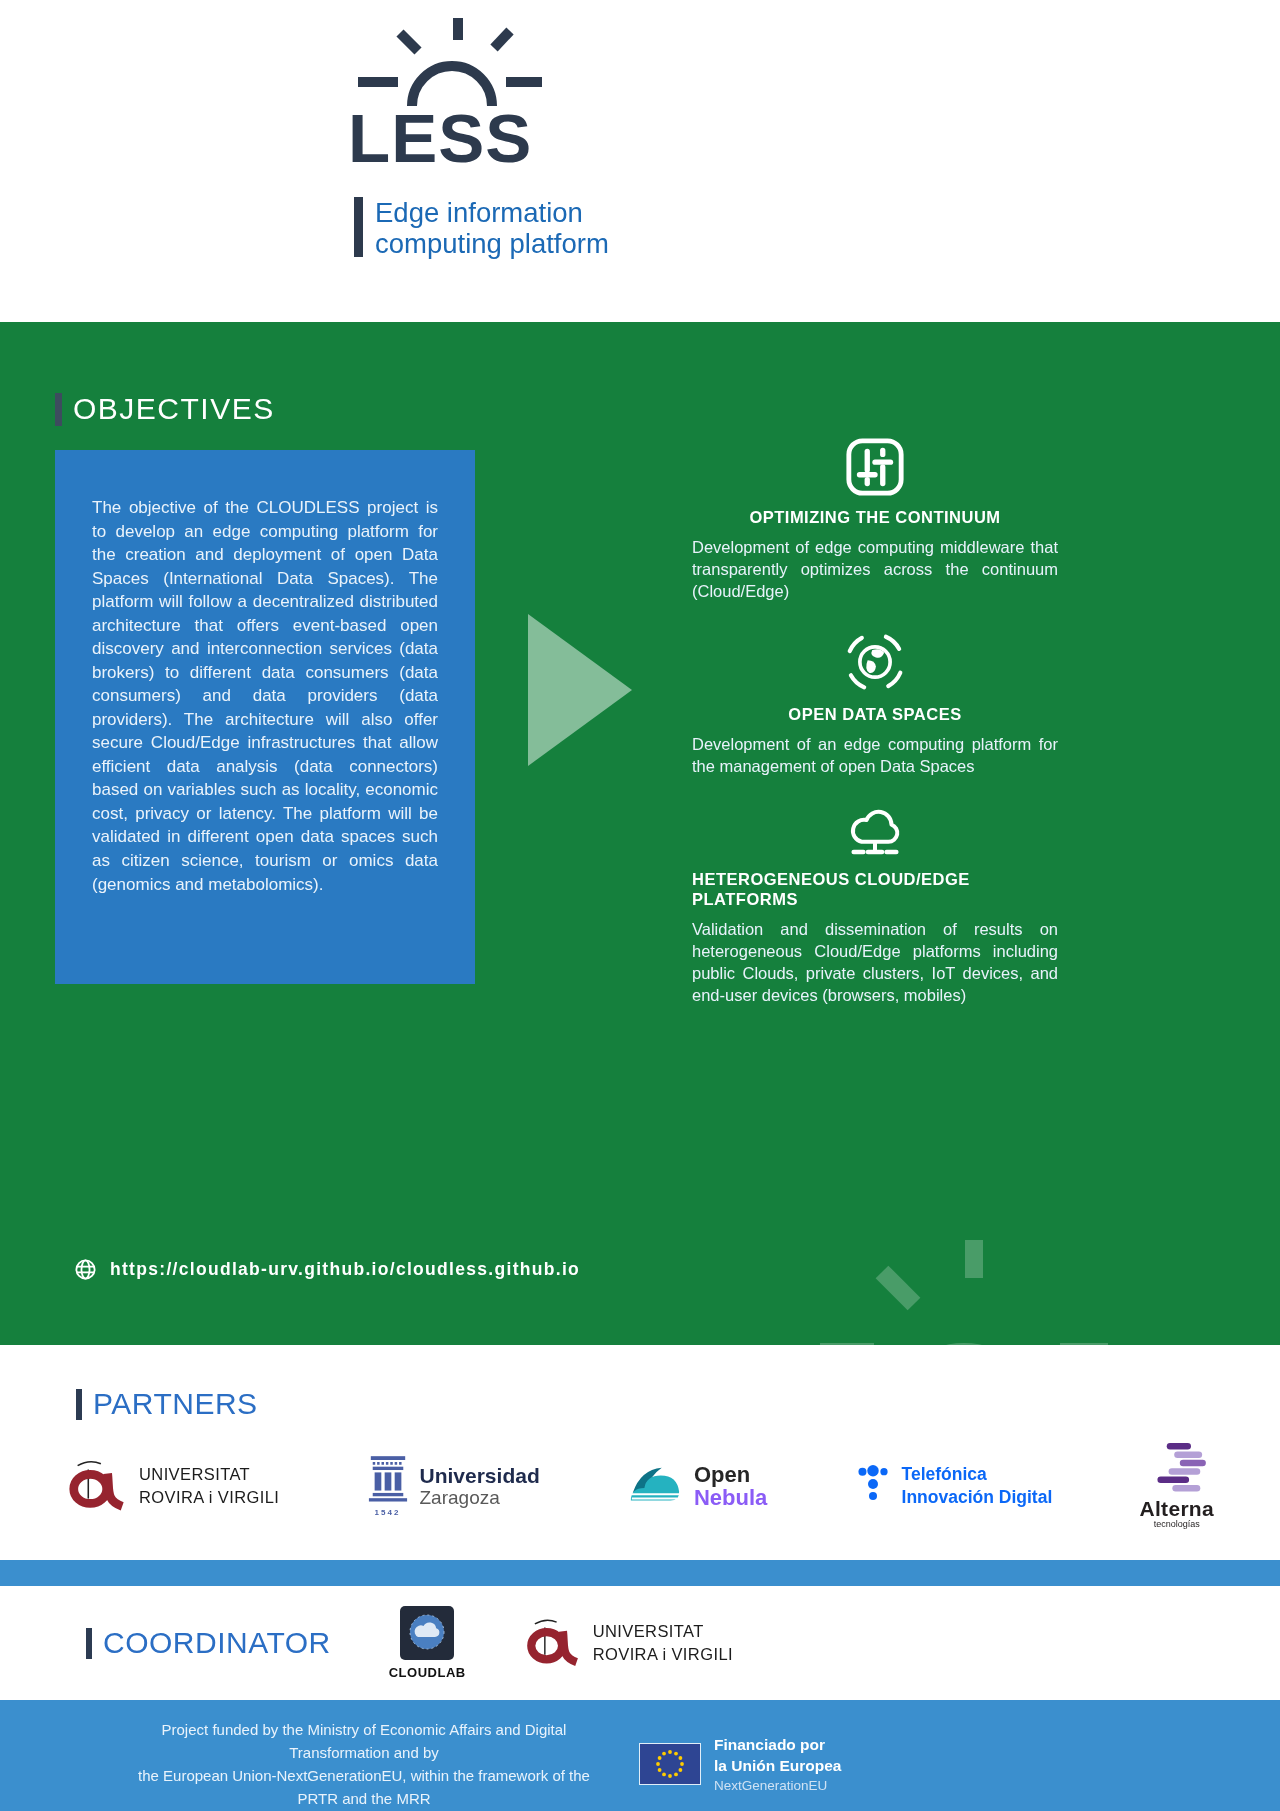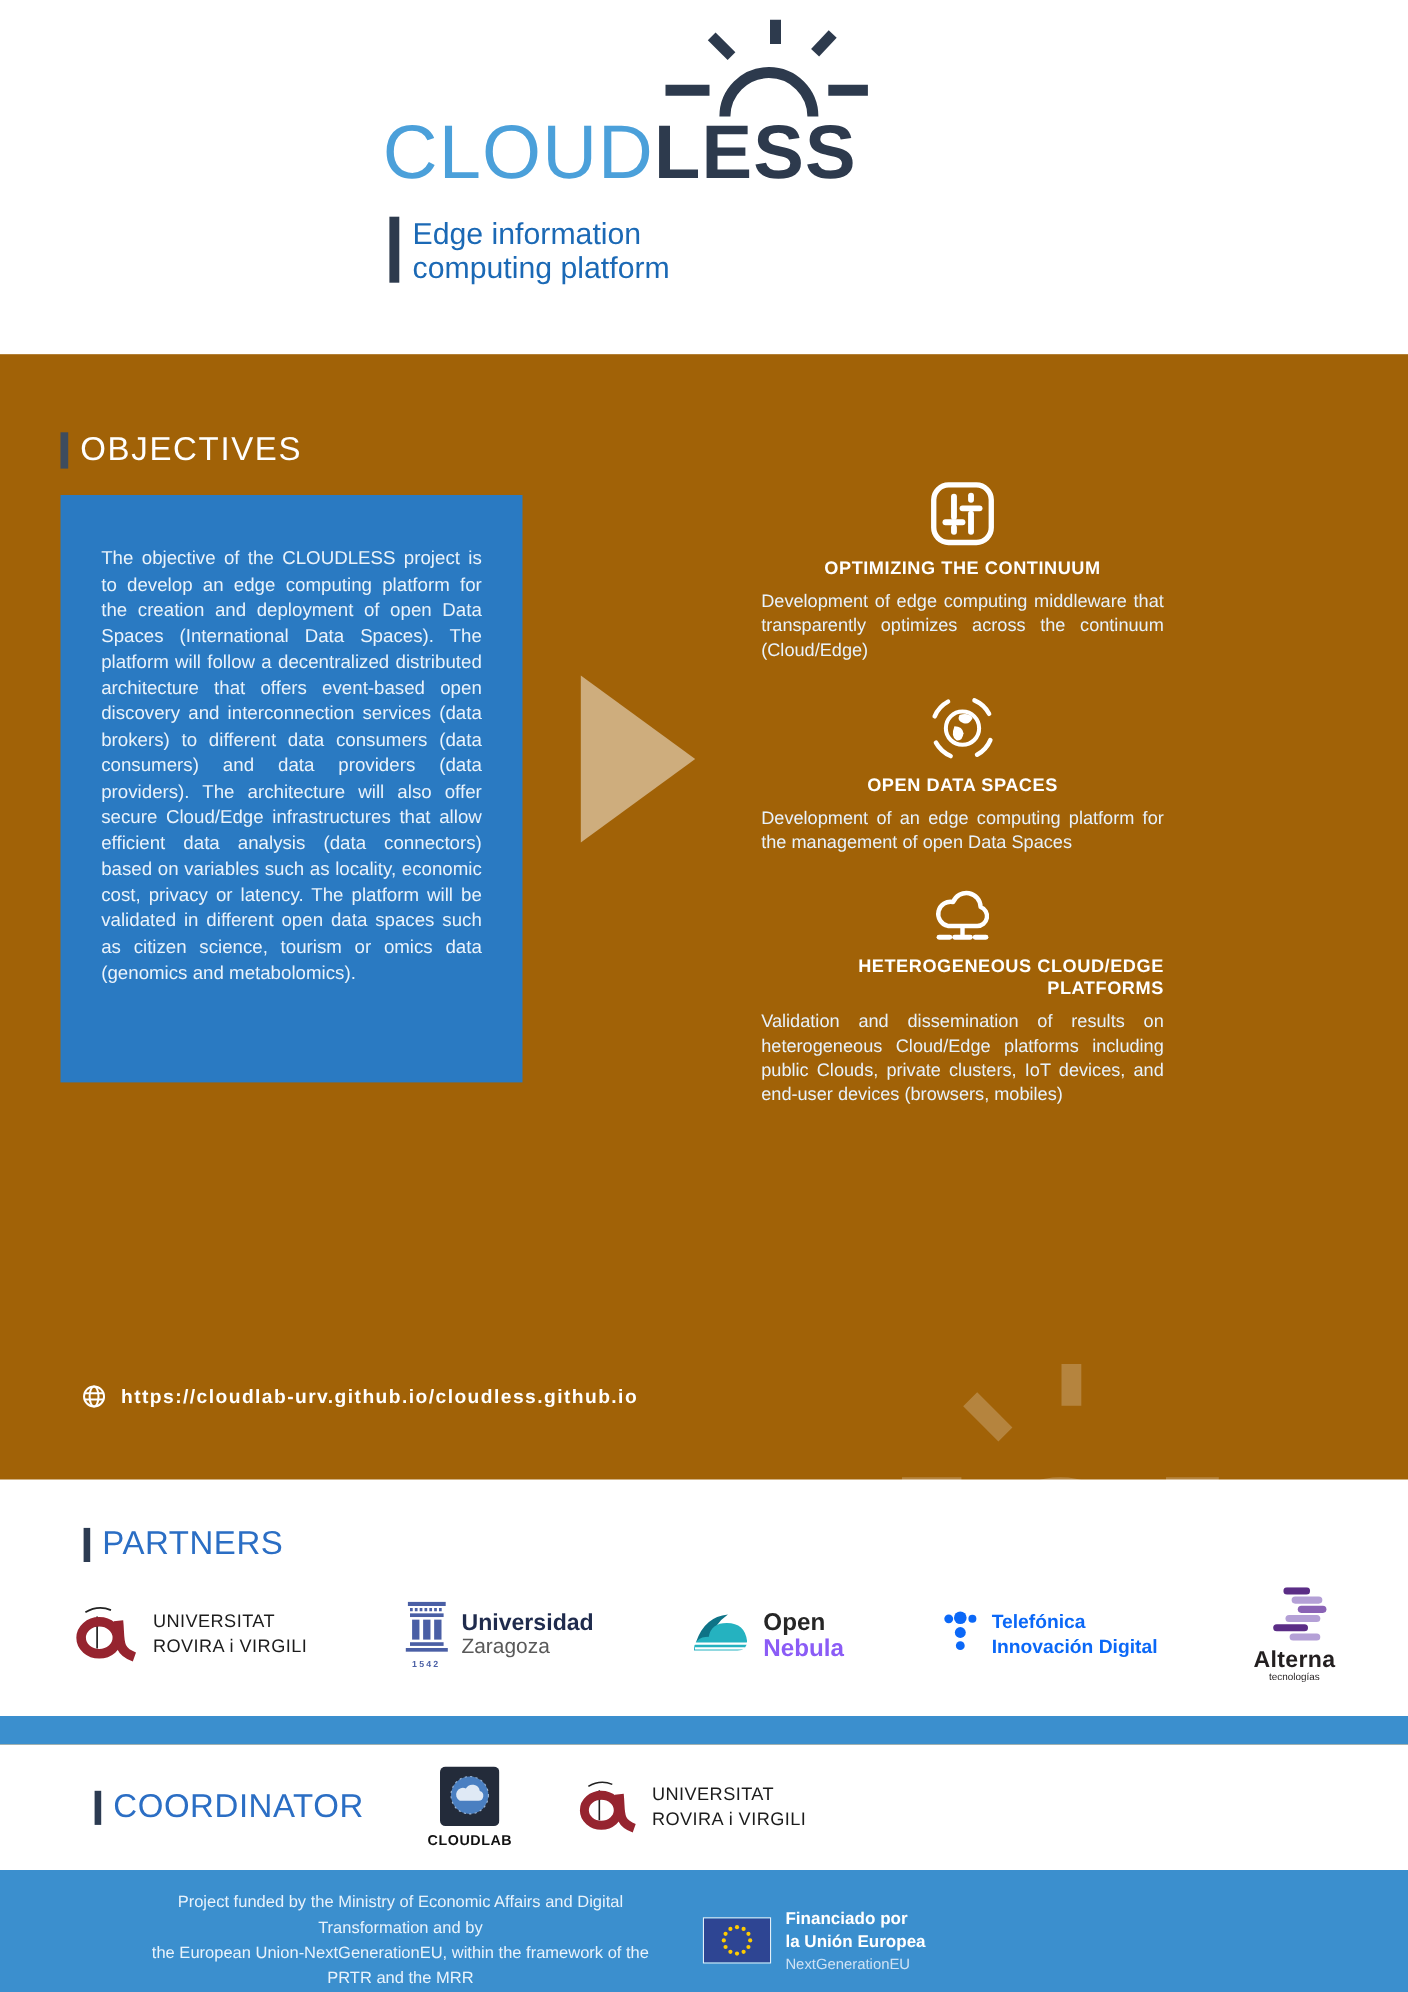--- a/index.html
+++ b/index.html
@@ -11,38 +11,38 @@
   .logo-wrap { position:absolute; left:348px; top:104px; }
   .wordmark { display:flex; font-size:69px; letter-spacing:1px; line-height:1; }
   .word-cloud { color:#4ba0da; font-weight:500; }
   .word-less  { color:#2d3a4d; font-weight:700; position:relative; }
   .sun-logo { position:absolute; left:6px; top:-88px; }
   .tagline { margin-top:24px; margin-left:6px; display:flex; gap:12px; }
   .tagline-bar { width:9px; height:60px; background:#2d3a4d; }
   .tagline-text { font-size:27.5px; color:#1b69b5; font-weight:500; line-height:1.14; }
 
   
-  .main { position:absolute; top:322px; left:0; width:1280px; height:1276px; background:#a16207; }
+  .main { position:absolute; top:322px; left:0; width:1280px; height:1276px; background:#15803d; }
   .sec-heading { display:flex; align-items:center; gap:11px; }
   .sec-bar { width:7px; height:33px; }
   .obj-heading { position:absolute; left:55px; top:70px; }
   .obj-heading .sec-bar { background:#3d4c5e; }
   .obj-heading .sec-title { color:#ffffff; font-size:30px; font-weight:400; letter-spacing:1.5px; }
 
   .obj-box { position:absolute; left:55px; top:128px; width:420px; height:534px; background:#2a7ac2; padding:46px 37px; overflow:hidden; }
   .obj-box p { color:#eaf3fb; font-size:17px; line-height:1.385; text-align:justify; }
 
   .play-tri { position:absolute; left:528px; top:292px; width:0; height:0;
     border-left:104px solid rgba(255,255,255,0.48);
     border-top:76px solid transparent; border-bottom:76px solid transparent; }
 
   .right-col { position:absolute; left:692px; top:114px; width:366px; display:flex; flex-direction:column; gap:27px; }
   .obj-item { display:flex; flex-direction:column; align-items:center; }
   .obj-item svg { margin-bottom:9px; }
-  .obj-item-title { color:#ffffff; font-weight:700; font-size:16.5px; letter-spacing:0.5px; text-align:right; line-height:1.25; }
+  .obj-item-title { color:#ffffff; font-weight:700; font-size:16.5px; letter-spacing:0.5px; text-align:left; line-height:1.25; }
   .obj-item-desc { margin-top:8px; color:#e8f2fb; font-size:16.5px; line-height:1.34; text-align:justify; width:100%; }
 
   .wm-sun { position:absolute; right:168px; bottom:176px; opacity:0.22; }
 
   .url-row { position:absolute; left:74px; top:936px; display:flex; align-items:center; gap:13px; cursor:pointer; }
   .url-text { color:#ffffff; font-weight:700; font-size:17.5px; letter-spacing:1.3px; }
 
   
   .partners { position:absolute; top:1345px; left:0; width:1280px; height:215px; background:#ffffff; }
   .partners-heading { position:absolute; left:76px; top:42px; }
@@ -81,21 +81,20 @@
   .eu-l3 { font-size:13.5px; color:#cfe2f4; margin-top:2px; }
 </style>
 </head>
 <body>
 
 <div class="page">
 
   <div class="header">
     <div class="logo-wrap">
       <div class="wordmark">
-        <span class="word-cloud">CLOUD</span>
         <span class="word-less">
           <span>LESS</span>
           <svg class="sun-logo" width="190" height="96" viewBox="0 0 190 96">
             <g stroke="#2d3a4d" stroke-width="10" fill="none">
               <line x1="4" y1="66" x2="44" y2="66"></line>
               <line x1="152" y1="66" x2="188" y2="66"></line>
               <line x1="46" y1="17" x2="64" y2="35"></line>
               <line x1="104" y1="2" x2="104" y2="24"></line>
               <line x1="140" y1="32" x2="156" y2="15"></line>
               <path d="M 58 90 A 40 40 0 0 1 138 90"></path>

